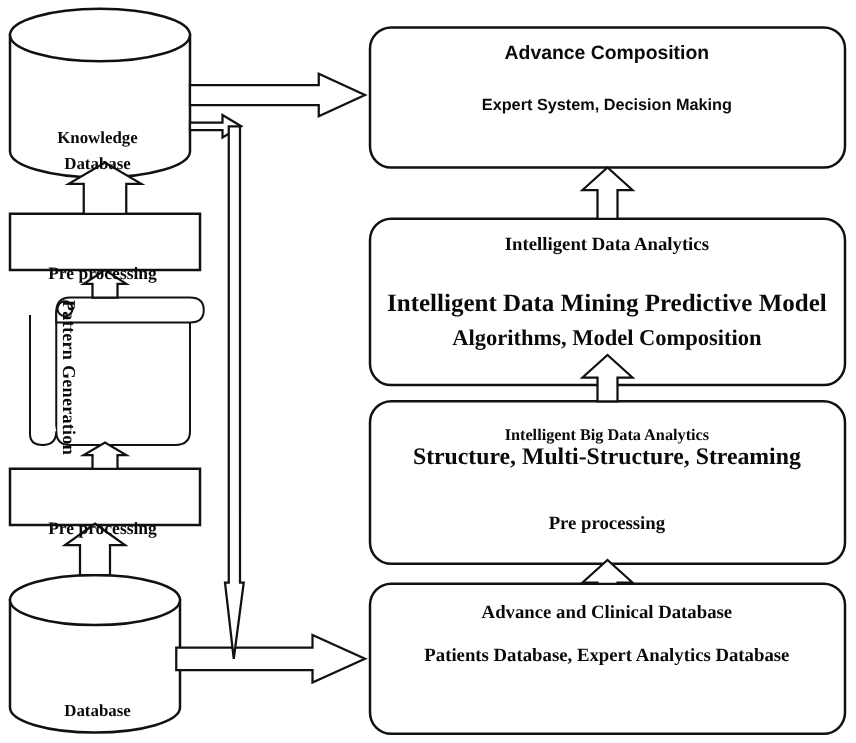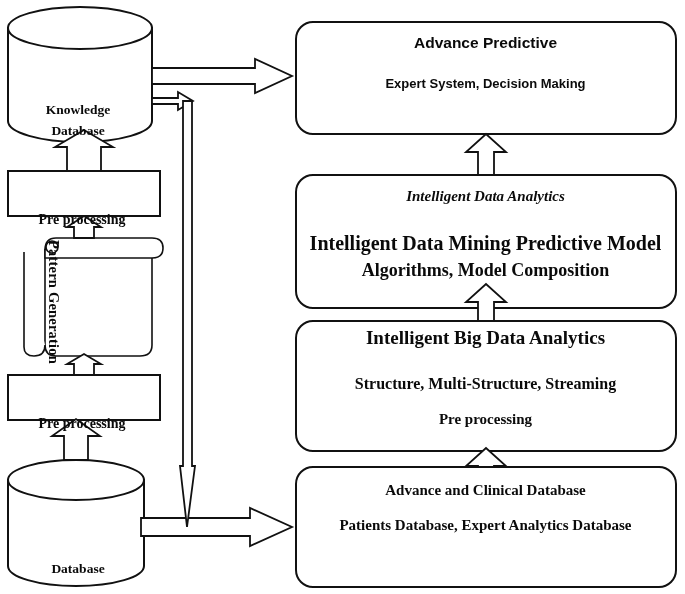--- a/index.html
+++ b/index.html
@@ -26,26 +26,26 @@
 
   
   .rbox-txt{position:absolute;text-align:center;color:#0a0a0a;font-weight:bold;
             width:375px;left:298px;white-space:nowrap;}
   .sans{font-family:"Liberation Sans", sans-serif;}
   .serif{font-family:"Liberation Serif", serif;}
 
   .adv-1{top:34px;font-size:15.5px;}
   .adv-2{top:76px;font-size:13px;}
 
-  .ida-1{top:188px;font-size:15px;font-style:italic;}
+  .ida-1{top:188px;font-size:15px;}
   .ida-2{top:232px;font-size:20px;}
   .ida-3{top:260px;font-size:18px;}
 
-  .ibd-1{top:327px;font-size:19px;}
-  .ibd-2{top:375px;font-size:16px;}
+  .ibd-1{top:340px;font-size:13px;}
+  .ibd-2{top:355px;font-size:19px;}
   .ibd-3{top:411px;font-size:15px;}
 
   .hcd-1{top:482px;font-size:15px;}
   .hcd-2{top:517px;font-size:15px;}
 </style>
 </head>
 <body>
 
 <div id="canvas">
 
@@ -113,21 +113,21 @@
   </div>
 
   <div class="lbl pre1-lbl">Pre processing</div>
 
   <div class="pat-lbl">Pattern Generation</div>
 
   <div class="lbl pre2-lbl">Pre processing</div>
 
   <div class="lbl db-lbl">Database</div>
 
-  <div class="rbox-txt sans adv-1">Advance Predictive</div>
+  <div class="rbox-txt sans adv-1">Advance Composition</div>
   <div class="rbox-txt sans adv-2">Expert System, Decision Making</div>
 
   <div class="rbox-txt serif ida-1">Intelligent Data Analytics</div>
   <div class="rbox-txt serif ida-2">Intelligent Data Mining Predictive Model</div>
   <div class="rbox-txt serif ida-3">Algorithms, Model Composition</div>
 
   <div class="rbox-txt serif ibd-1">Intelligent Big Data Analytics</div>
   <div class="rbox-txt serif ibd-2">Structure, Multi-Structure, Streaming</div>
   <div class="rbox-txt serif ibd-3">Pre processing</div>
 

